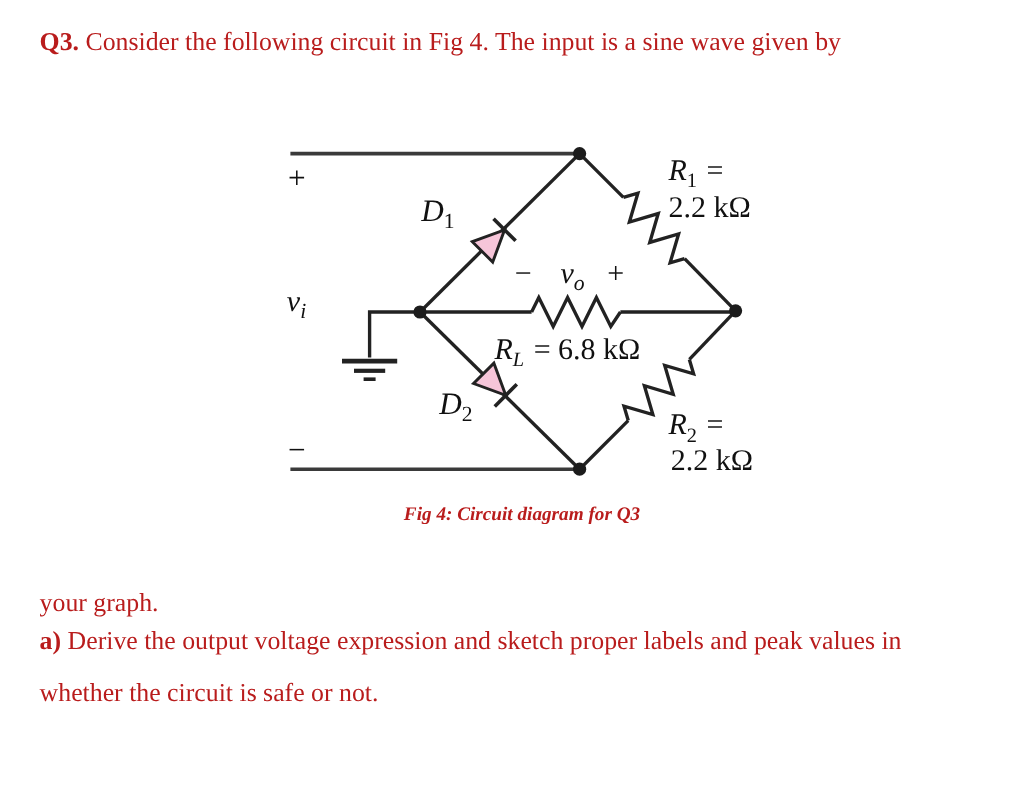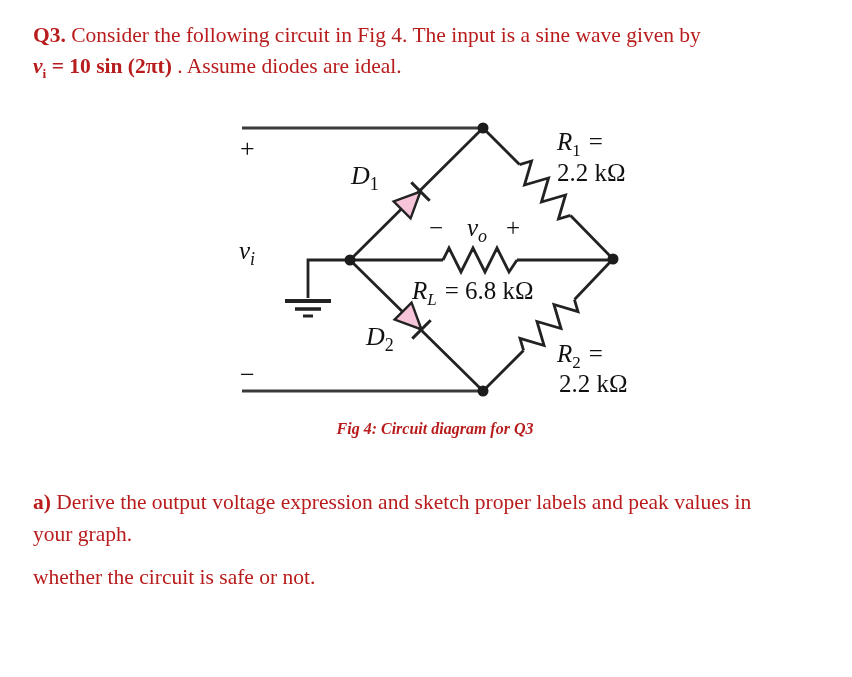--- a/index.html
+++ b/index.html
@@ -26,21 +26,20 @@
   .it{font-style:italic;}
 </style>
 </head>
 <body>
 
 <div class="page">
 
   <div class="textblock" style="top:20px;">
     <div class="pline"><span class="b">Q3.</span>
       <span>Consider the following circuit in Fig 4. The input is a sine wave given by</span></div>
-    <div class="pline"><span class="bi">v</span><sub class="f">i</sub><span class="b"> = 10 sin (2πt)</span><span> . Assume diodes are ideal.</span></div>
   </div>
 
   <svg style="position:absolute;left:0;top:0;" width="852" height="470" viewBox="0 0 852 470">
 
     <line x1="242" y1="128" x2="483" y2="128" stroke="#3a3a3a" stroke-width="3"></line>
     <line x1="242" y1="391" x2="483" y2="391" stroke="#3a3a3a" stroke-width="3"></line>
 
     <line x1="483" y1="128" x2="350" y2="260" stroke="#222222" stroke-width="2.8"></line>
     <line x1="350" y1="260" x2="483" y2="391" stroke="#222222" stroke-width="2.8"></line>
     <line x1="483" y1="128" x2="519.5" y2="164.5" stroke="#222222" stroke-width="2.8"></line>
@@ -94,23 +93,23 @@
 
     <text x="557" y="362" font-size="25"><tspan class="it">R</tspan><tspan dy="6" font-size="17">2</tspan><tspan dy="-6" dx="8">=</tspan></text>
     <text x="559" y="392" font-size="25">2.2 kΩ</text>
 
     <text y="236" font-size="25"><tspan x="429">−</tspan><tspan x="467" class="it">v</tspan><tspan class="it" dy="6" font-size="18">o</tspan><tspan x="506" dy="-6">+</tspan></text>
   </svg>
 
   <div class="caption">Fig 4: Circuit diagram for Q3</div>
 
   <div class="textblock" style="top:486px;line-height:32px;">
+    <div class="pline">your graph.</div>
     <div class="pline"><span class="b">a)</span>
       <span>Derive the output voltage expression and sketch proper labels and peak values in</span></div>
-    <div class="pline">your graph.</div>
   </div>
 
   <div class="textblock" style="top:561px;line-height:32px;">
     <div class="pline">whether the circuit is safe or not.</div>
   </div>
 
 
 </div>
 
 </body></html>

